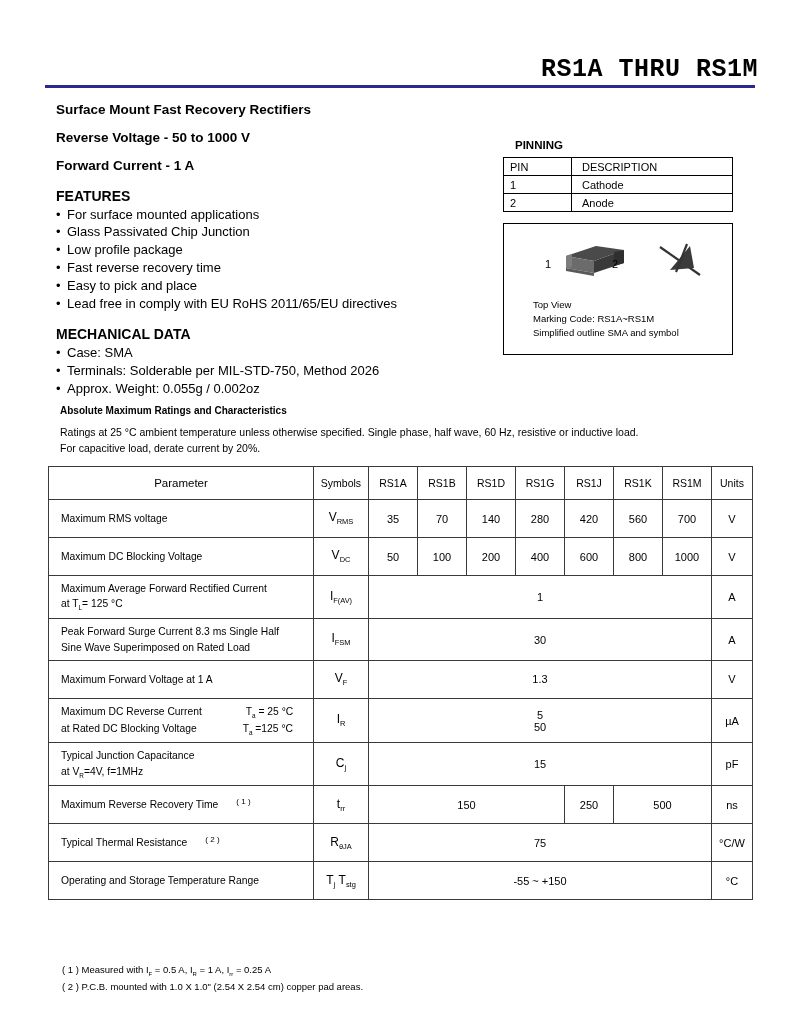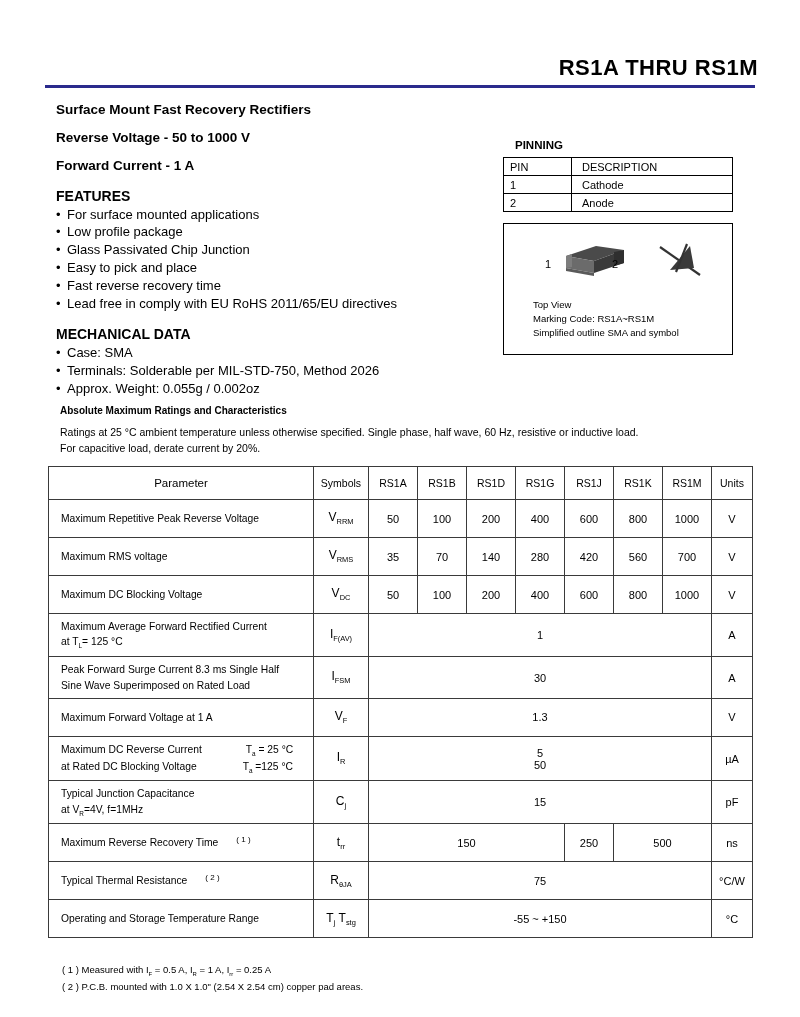--- a/index.html
+++ b/index.html
@@ -20,24 +20,25 @@
     left: 0; top: 0;
     width: 800px;
     height: 1017px;
   }
 
   
   .doc-title {
     position: absolute;
     right: 42px;
     top: 55px;
-    font-size: 22px;
+    font-size: 25px;
     font-weight: bold;
     letter-spacing: 0.5px;
     white-space: nowrap;
+    font-family: Liberation Mono, monospace;
   }
   .rule {
     position: absolute;
     left: 45px;
     top: 85px;
     width: 710px;
     height: 3px;
     background: #2a2a8c;
   }
 
@@ -211,24 +212,24 @@
   <div class="rule"></div>
 
   <div class="left-col">
     <div class="head-line">Surface Mount Fast Recovery Rectifiers</div>
     <div class="head-line">Reverse Voltage - 50 to 1000 V</div>
     <div class="head-line">Forward Current - 1 A</div>
 
     <div class="sec-title">FEATURES</div>
     <ul class="bullets">
       <li>For surface mounted applications</li>
+      <li>Glass Passivated Chip Junction</li>
       <li>Low profile package</li>
-      <li>Glass Passivated Chip Junction</li>
+      <li>Fast reverse recovery time</li>
       <li>Easy to pick and place</li>
-      <li>Fast reverse recovery time</li>
       <li>Lead free in comply with EU RoHS 2011/65/EU directives</li>
     </ul>
 
     <div class="sec-title">MECHANICAL DATA</div>
     <ul class="bullets">
       <li>Case: SMA</li>
       <li>Terminals: Solderable per MIL-STD-750, Method 2026</li>
       <li>Approx. Weight:  0.055g / 0.002oz</li>
     </ul>
   </div>
@@ -307,32 +308,20 @@
         <th>RS1D</th>
         <th>RS1G</th>
         <th>RS1J</th>
         <th>RS1K</th>
         <th>RS1M</th>
         <th>Units</th>
       </tr>
     </thead>
     <tbody>
 
-      <tr>
-        <td class="param">Maximum Repetitive Peak Reverse Voltage</td>
-        <td class="sym"><span>V</span><sub>RRM</sub></td>
-        <td class="val">50</td>
-        <td class="val">100</td>
-        <td class="val">200</td>
-        <td class="val">400</td>
-        <td class="val">600</td>
-        <td class="val">800</td>
-        <td class="val">1000</td>
-        <td class="unit">V</td>
-      </tr>
 
       <tr>
         <td class="param">Maximum RMS voltage</td>
         <td class="sym"><span>V</span><sub>RMS</sub></td>
         <td class="val">35</td>
         <td class="val">70</td>
         <td class="val">140</td>
         <td class="val">280</td>
         <td class="val">420</td>
         <td class="val">560</td>

